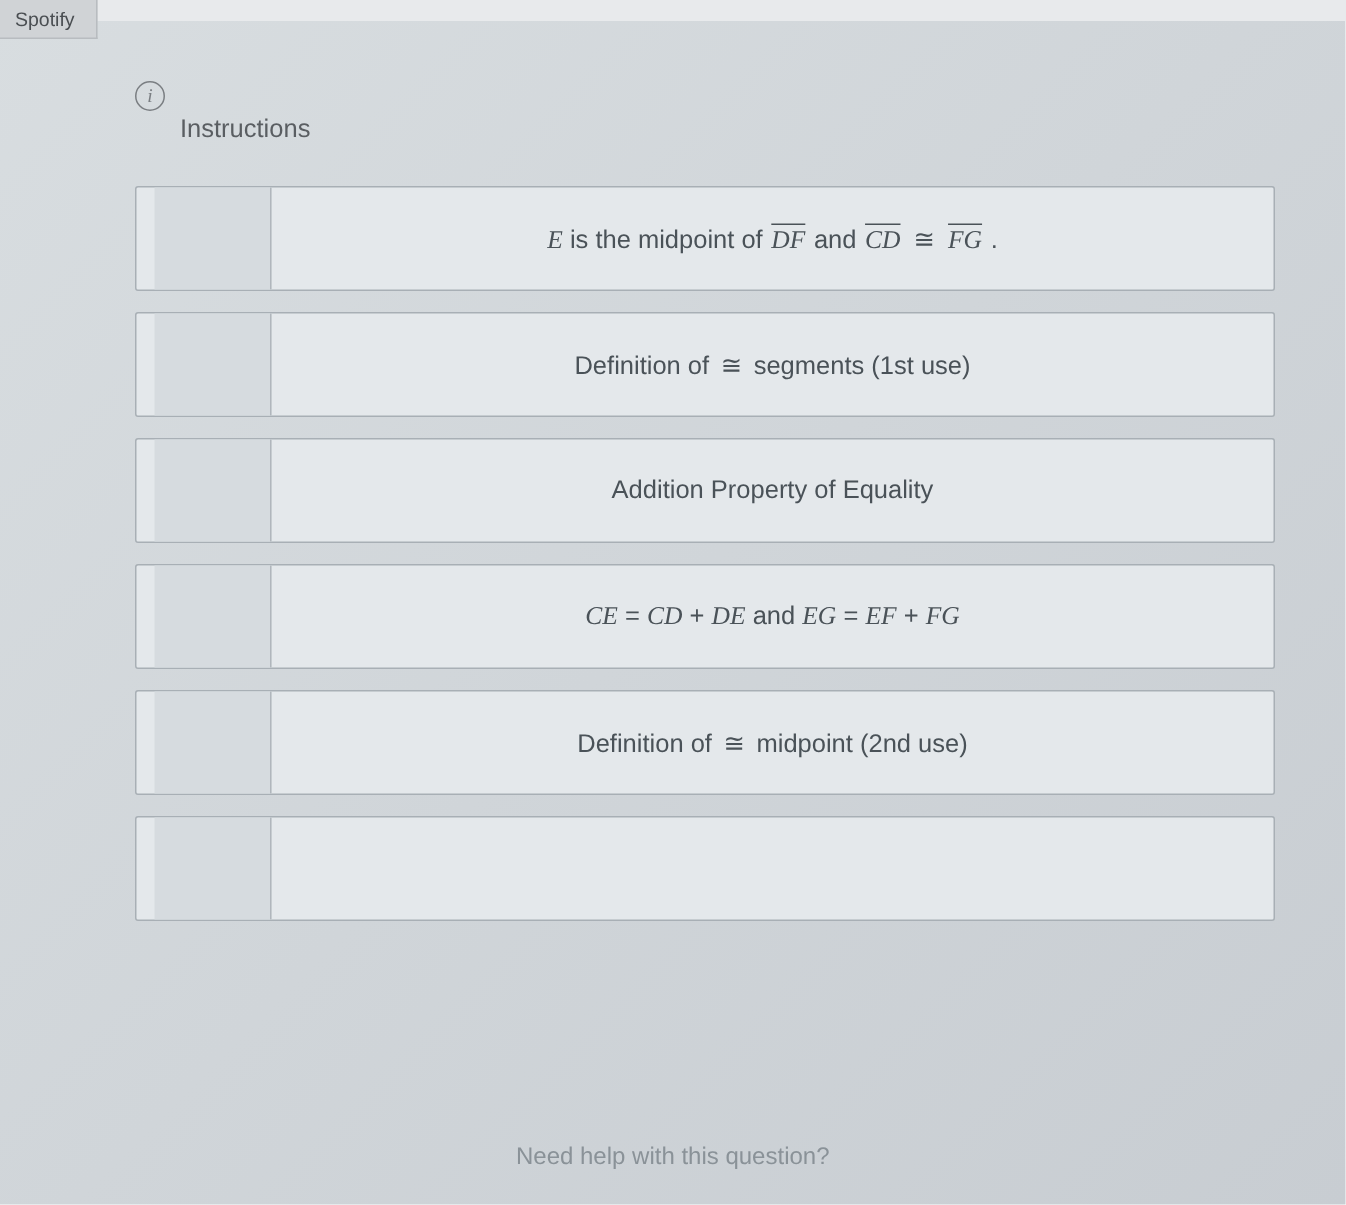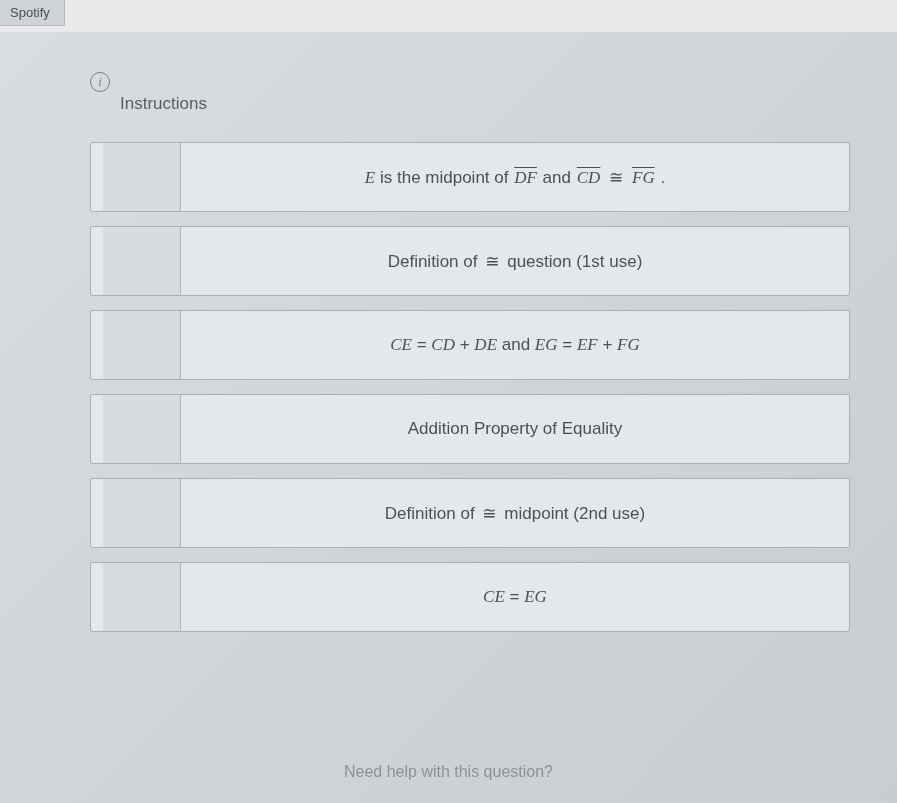--- a/index.html
+++ b/index.html
@@ -11,21 +11,21 @@
       font-family: -apple-system, BlinkMacSystemFont, "Segoe UI", Helvetica, Arial, sans-serif;
       background: linear-gradient(135deg, #d8dde0 0%, #c8cdd2 100%);
       width: 897px;
       height: 803px;
       overflow: hidden;
       position: relative;
     }
     .tab-bar {
       background: #e8eaec;
       padding: 0;
-      height: 32px;
+      height: 14px;
     }
     .tab {
       display: inline-block;
       background: #d0d3d6;
       color: #4a4e52;
       font-size: 13px;
       padding: 5px 14px 5px 10px;
       border-right: 1px solid #b8bcc0;
       border-bottom: 1px solid #b8bcc0;
       font-weight: 500;
@@ -145,22 +145,29 @@
         </span>
       </div>
     </div>
 
     <div class="card">
       <div class="card-handle"></div>
       <div class="card-body">
         <span>
           <span>Definition of </span>
           <span class="congruent">≅</span>
-          <span> question (1st use)</span>
-        </span>
+          <span> segments (1st use)</span>
+        </span>
+      </div>
+    </div>
+
+    <div class="card">
+      <div class="card-handle"></div>
+      <div class="card-body">
+        <span>Addition Property of Equality</span>
       </div>
     </div>
 
     <div class="card">
       <div class="card-handle"></div>
       <div class="card-body">
         <span>
           <span class="math">CE</span>
           <span> = </span>
           <span class="math">CD</span>
@@ -172,44 +179,30 @@
           <span class="math">EF</span>
           <span> + </span>
           <span class="math">FG</span>
         </span>
       </div>
     </div>
 
     <div class="card">
       <div class="card-handle"></div>
       <div class="card-body">
-        <span>Addition Property of Equality</span>
-      </div>
-    </div>
-
-    <div class="card">
-      <div class="card-handle"></div>
-      <div class="card-body">
         <span>
           <span>Definition of </span>
           <span class="congruent">≅</span>
           <span> midpoint (2nd use)</span>
         </span>
       </div>
     </div>
 
     <div class="card">
       <div class="card-handle"></div>
-      <div class="card-body">
-        <span>
-          <span class="math">CE</span>
-          <span> = </span>
-          <span class="math">EG</span>
-        </span>
-      </div>
     </div>
 
 
   </div>
 </div>
 
 <div class="help-link">
   <span>Need help with this question?</span>
 </div>
 

